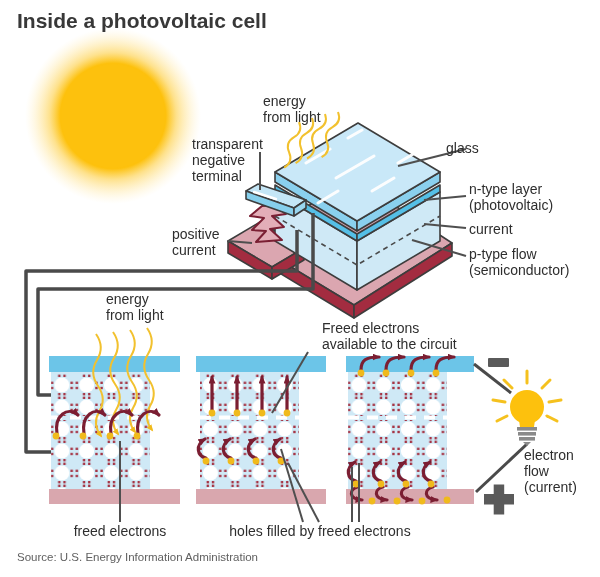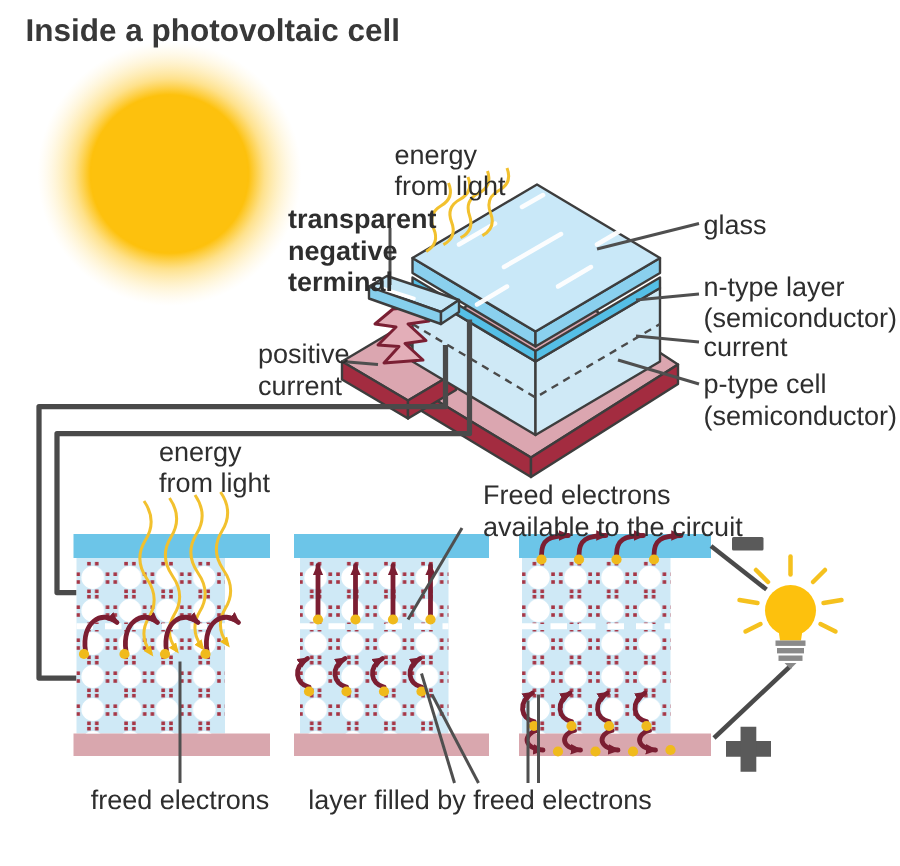--- a/index.html
+++ b/index.html
@@ -1,19 +1,19 @@
 <!DOCTYPE html>
 <html><head>
 <meta charset="utf-8">
 <style>
   html,body{margin:0;padding:0;background:#ffffff;}
   .stage{position:relative;width:600px;height:577px;background:#ffffff;
          font-family:"Liberation Sans",sans-serif;overflow:hidden;}
   .stage svg{position:absolute;left:0;top:0;z-index:1;}
-  .lbl{position:absolute;font-size:18px;line-height:1.16;color:#2e2e2e;
+  .lbl{position:absolute;font-size:14px;line-height:1.16;color:#2e2e2e;
        white-space:pre-line;z-index:2;}
   .ctr{transform:translateX(-50%);text-align:center;}
   .title{position:absolute;left:17px;top:9px;font-size:21px;font-weight:bold;
          color:#383838;z-index:2;}
   .src{position:absolute;left:17px;top:551px;font-size:11.5px;color:#606060;z-index:2;}
 </style>
 </head>
 <body>
 
 <div class="stage">
@@ -234,33 +234,37 @@
     <line x1="352" y1="522" x2="352" y2="467"></line>
     <line x1="359" y1="522" x2="359" y2="463"></line>
     <line x1="308" y1="352" x2="272" y2="413"></line>
   </g>
 </svg>
 
 <div class="title">Inside a photovoltaic cell</div>
 
 <div class="lbl" style="left:263px;top:93px;">energy
 from light</div>
-<div class="lbl" style="left:192px;top:136px;font-weight:bold;">transparent
+<div class="lbl" style="left:192px;top:136px;">transparent
 negative
 terminal</div>
 <div class="lbl" style="left:172px;top:226px;">positive
 current</div>
-<div class="lbl" style="left:469px;top:140px;">glass</div>
+<div class="lbl" style="left:446px;top:140px;">glass</div>
 <div class="lbl" style="left:469px;top:181px;">n-type layer
-(semiconductor)</div>
+(photovoltaic)</div>
 <div class="lbl" style="left:469px;top:221px;">current</div>
-<div class="lbl" style="left:469px;top:246px;">p-type cell
+<div class="lbl" style="left:469px;top:246px;">p-type flow
 (semiconductor)</div>
 
 <div class="lbl" style="left:106px;top:291px;">energy
 from light</div>
 <div class="lbl" style="left:322px;top:320px;">Freed electrons
 available to the circuit</div>
 <div class="lbl ctr" style="left:120px;top:523px;">freed electrons</div>
-<div class="lbl ctr" style="left:320px;top:523px;">layer filled by freed electrons</div>
-
+<div class="lbl ctr" style="left:320px;top:523px;">holes filled by freed electrons</div>
+<div class="lbl" style="left:524px;top:447px;">electron
+flow
+(current)</div>
+
+<div class="src">Source: U.S. Energy Information Administration</div>
 
 </div>
 
 </body></html>

